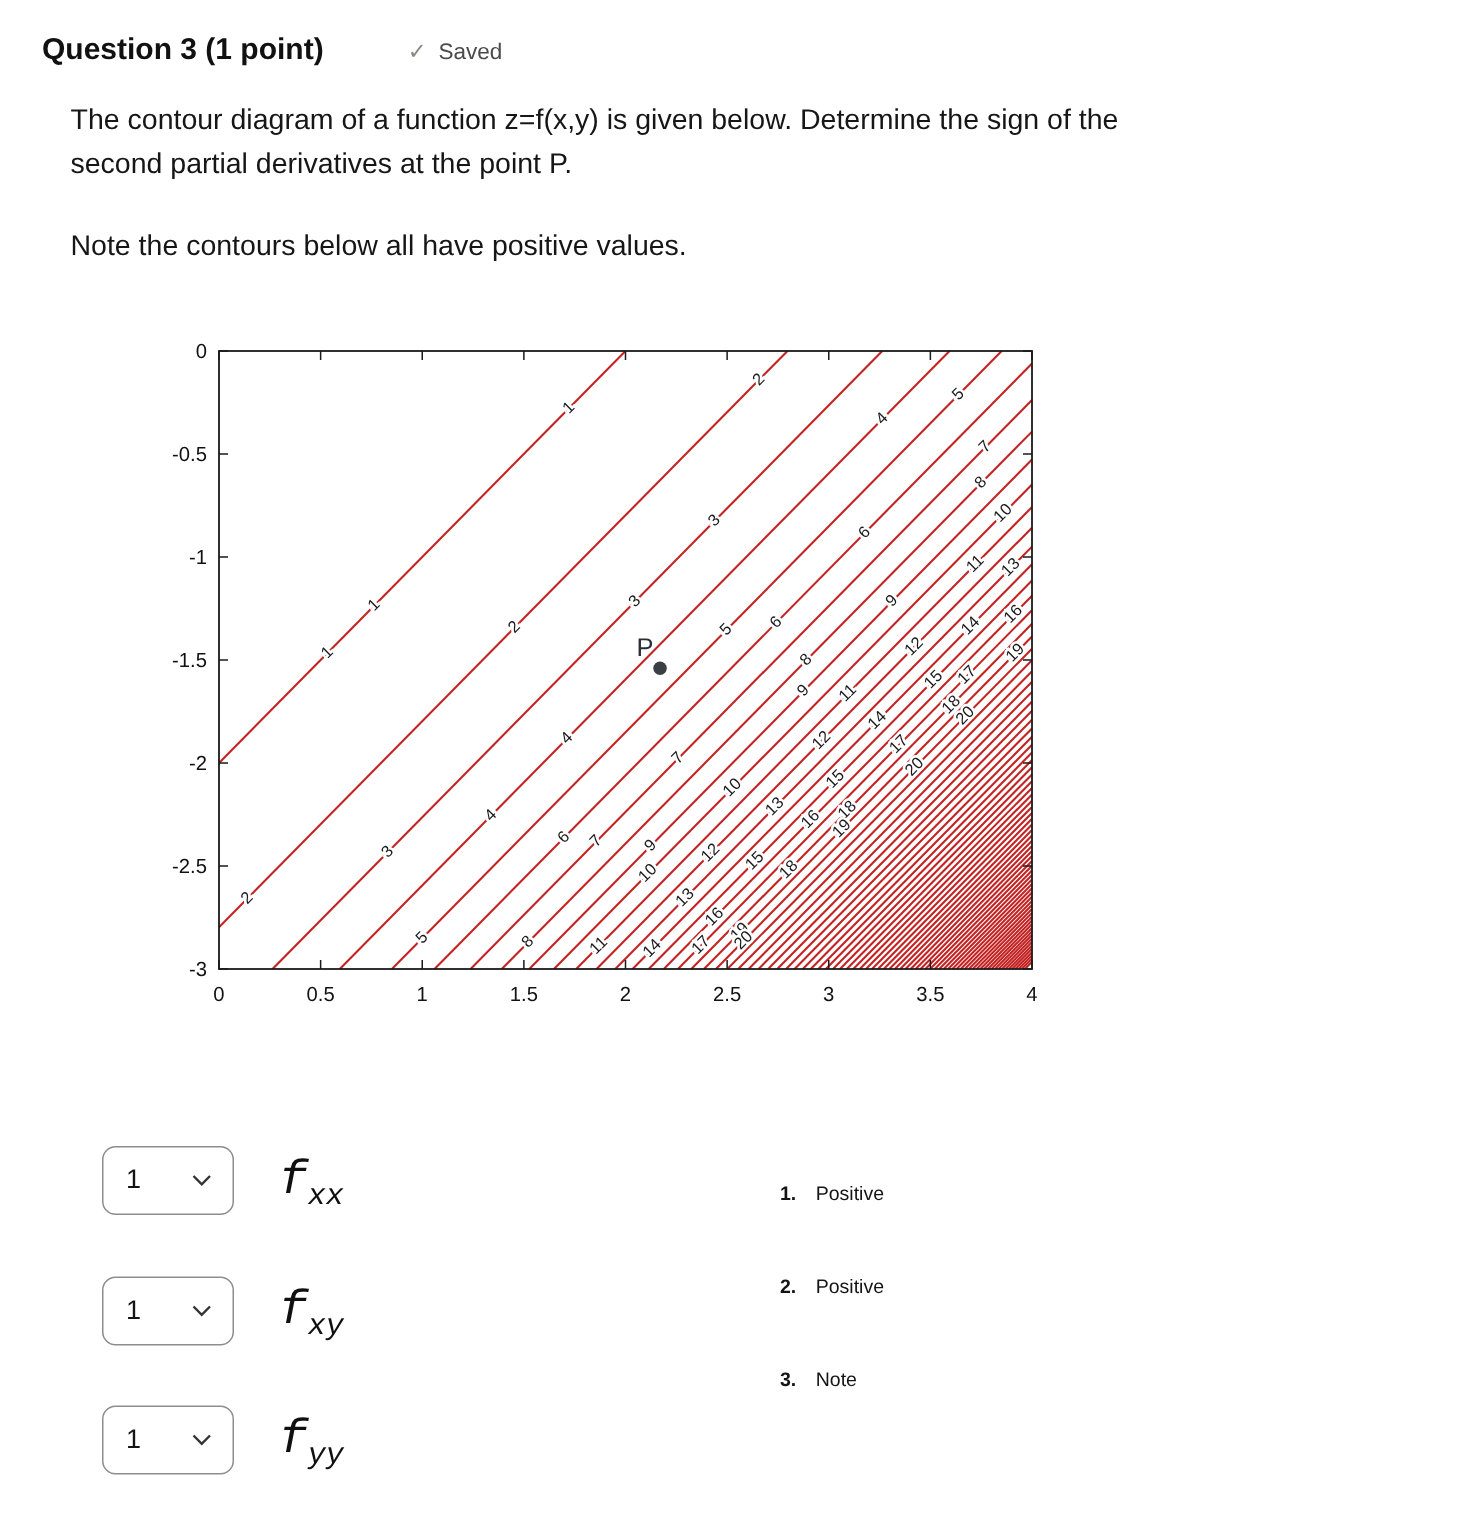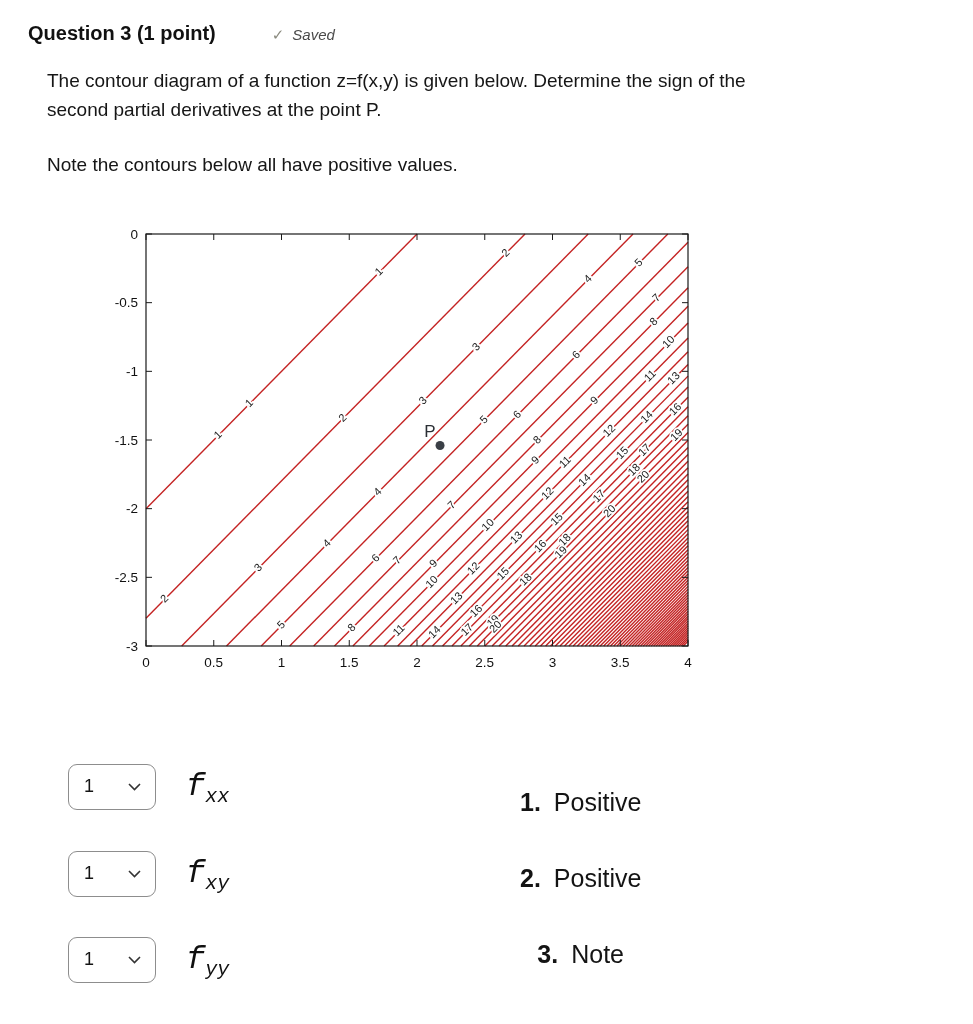--- a/index.html
+++ b/index.html
@@ -7,21 +7,21 @@
   body {
     width:973px; height:1024px; overflow:hidden;
     font-family:"Liberation Sans", sans-serif; color:#1f1f1f;
   }
   .page { position:relative; width:815px; height:1024px; padding:22px 28px; background:#fff; }
 
   .qheader { display:flex; align-items:baseline; }
   .qtitle { font-size:20px; font-weight:700; color:#111; }
   .saved { margin-left:56px; display:inline-flex; align-items:baseline; gap:8px; font-size:15px; }
   .check { color:#8a8a7e; font-size:15px; }
-  .saved-text { font-style:italic; color:#4a4a4a; }
+  .saved-text { color:#4a4a4a; }
 
   .qtext { font-size:19px; line-height:1.5; max-width:898px; margin:22px 0 0 19px; color:#161616; }
   .note  { margin-top:27px; }
 
   .figure { margin:40px 0 0 64px; }
   .figure svg { display:block; }
   .ticklabel { font:13.5px "Liberation Sans", sans-serif; fill:#111; }
   .clabel {
     font:11px "Liberation Sans", sans-serif; fill:#1a1a1a;
     paint-order:stroke; stroke:#ffffff; stroke-width:3.5px;
@@ -37,21 +37,21 @@
     border:1px solid #8d8d8d; border-radius:9px;
     display:flex; align-items:center; justify-content:space-between;
     padding:0 14px 0 15px; font-size:18px; color:#141414; cursor:pointer;
   }
   .dd-chevron { display:inline-flex; align-items:center; }
 
   .math-label { font-family:Liberation Mono, monospace; font-style:italic; font-size:32px; color:#101010; }
   .math-label sub { font-size:20px; line-height:0; }
 
   .legend-col { position:absolute; left:452px; top:24px; }
-  .legend-row { margin-bottom:47px; font-size:25px; color:#141414; white-space:nowrap;text-align:center; }
+  .legend-row { margin-bottom:47px; font-size:13px; color:#141414; white-space:nowrap; }
   .legend-num { font-weight:700; margin-right:13px; }
 </style>
 </head>
 <body>
 
 <div class="page">
 
   <div class="qheader">
     <span class="qtitle">Question 3 (1 point)</span>
     <span class="saved">

